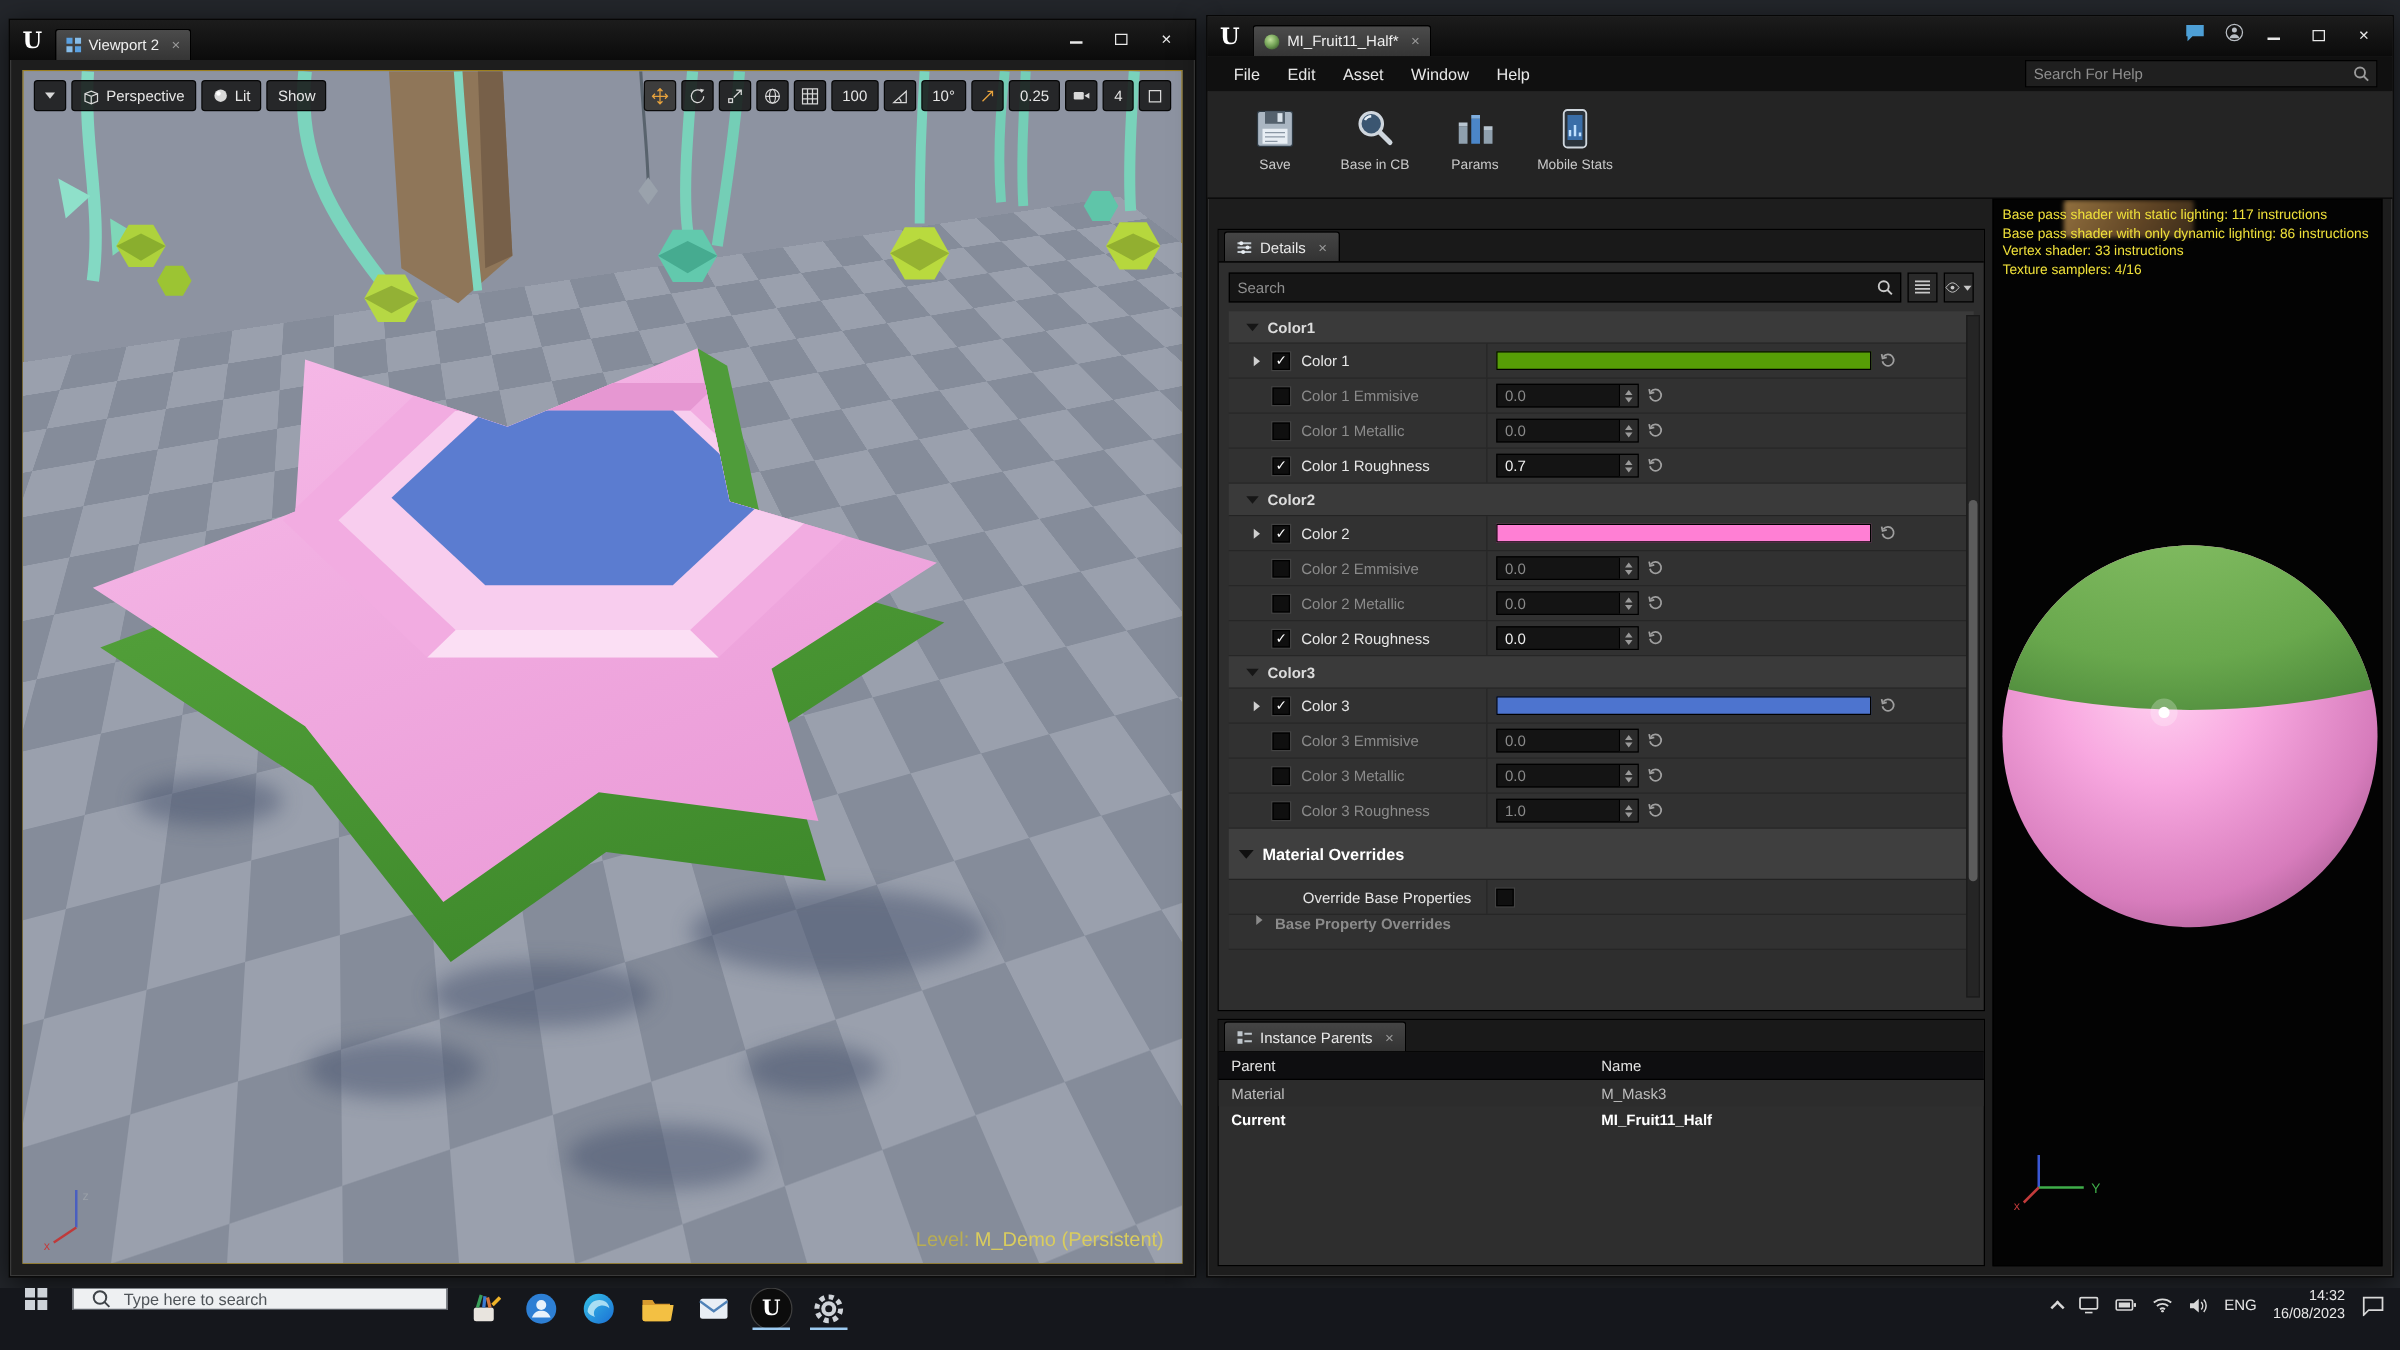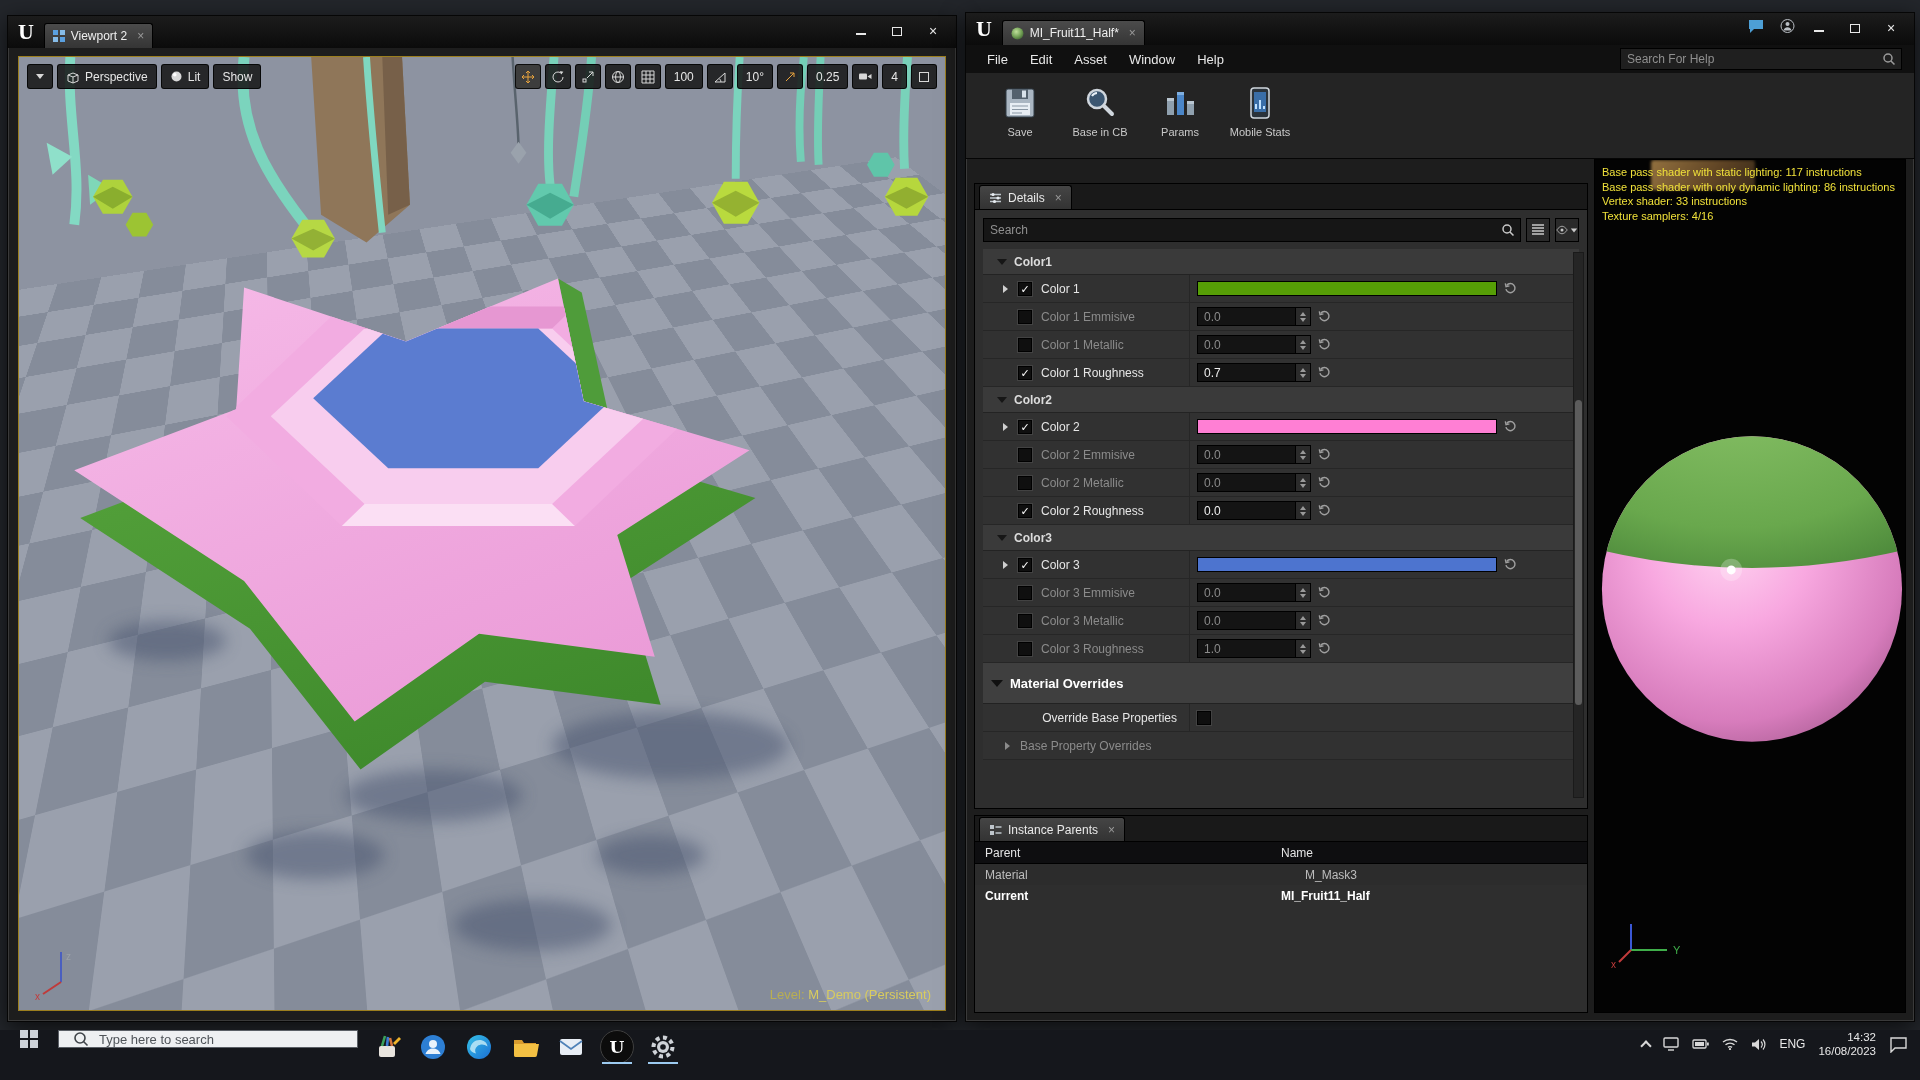--- a/index.html
+++ b/index.html
@@ -40,21 +40,21 @@
   .vp-toolbar { position:absolute; left:8px; right:8px; top:7px; display:flex;
     justify-content:space-between; align-items:flex-start; }
   .vpt-left, .vpt-right { display:flex; gap:4px; }
   .vpt-btn { height:25px; background:rgba(24,24,24,.88); border:1px solid rgba(0,0,0,.8);
     border-radius:3px; color:#e6e6e6; font-size:12px; display:flex; align-items:center;
     padding:0 8px; gap:5px; white-space:nowrap; }
   .vpt-icon-only { padding:0; width:26px; justify-content:center; }
   .vpt-btn.active { background:#3d3d3d; }
   .caret-down { width:0; height:0; border-left:4px solid transparent; border-right:4px solid transparent;
     border-top:5px solid #d8d8d8; }
-  .level-label { position:absolute; right:14px; bottom:8px; font-size:13px; }
+  .level-label { position:absolute; right:14px; bottom:8px; font-size:16px; }
   .lvl-k { color:#b9ae52; } .lvl-v { color:#d9cc5e; }
   .vp-gizmo { position:absolute; left:12px; bottom:8px; }
 
   
   #right-window { left:965px; top:12px; width:950px; height:1010px; }
   .menubar { position:absolute; top:32px; left:0; right:0; height:28px; background:#101010;
     display:flex; align-items:center; padding-left:10px; }
   .menu-item { color:#e8e8e8; font-size:13px; padding:5px 11px; }
   .help-search { position:absolute; right:12px; top:3px; width:282px; height:22px;
     background:#1f1f1f; border:1px solid #000; display:flex; align-items:center; }
@@ -114,31 +114,31 @@
     border-bottom:4px solid #9a9a9a; }
   .sp-d { width:0; height:0; border-left:3px solid transparent; border-right:3px solid transparent;
     border-top:4px solid #9a9a9a; }
   .reset-ic { width:13px; height:13px; flex:none; }
   .mo-header { height:41px; background:#3f3f3f; border-bottom:1px solid #222; display:flex;
     align-items:center; gap:7px; padding-left:8px; }
   .mo-tri { width:0; height:0; border-left:6px solid transparent; border-right:6px solid transparent;
     border-top:7px solid #101010; }
   .mo-label { color:#fff; font-size:13px; font-weight:bold; }
   .ovrow .pleft { justify-content:flex-end; padding-right:12px; width:206px; }
-  .subrow { padding-left:22px; align-items:center; }
+  .subrow { padding-left:22px; align-items:flex-start;font-weight:bold; }
   .pscroll { position:absolute; right:3px; top:42px; bottom:10px; width:11px; background:#252525;
     border:1px solid #1a1a1a; }
   .pthumb { position:absolute; left:1px; right:1px; top:27%; height:56%; background:#5c5c5c;
     border-radius:4px; }
 
   .ip-table { font-size:12px; }
   .ip-head { display:flex; background:#0e0e10; border-bottom:1px solid #000; height:22px; align-items:center; }
   .ip-head span { color:#e4e4e4; }
   .ip-row { display:flex; height:21px; align-items:center; }
-  .ip-row:nth-child(2) { background:#2c2c2c;gap:24px; }
+  .ip-row:nth-child(2) { background:#2c2c2c; }
   .ip-row:nth-child(3) { background:#closed; }
   .col-parent { width:306px; padding-left:10px; flex:none; }
   .col-name { flex:1; }
   .ip-dim { color:#bdbdbd; }
   .ip-strong { color:#fff; font-weight:bold; }
 
   .preview-panel { flex:1; background:#030303; border:1px solid #000; position:relative; overflow:hidden; }
   .stats { position:absolute; top:5px; left:7px; right:0; z-index:2; }
   .stats div { color:#f0e13a; font-size:11px; line-height:14.5px; white-space:nowrap; overflow:hidden; }
   .thumb-blur { position:absolute; left:56px; top:0px; width:104px; height:30px; z-index:1;

